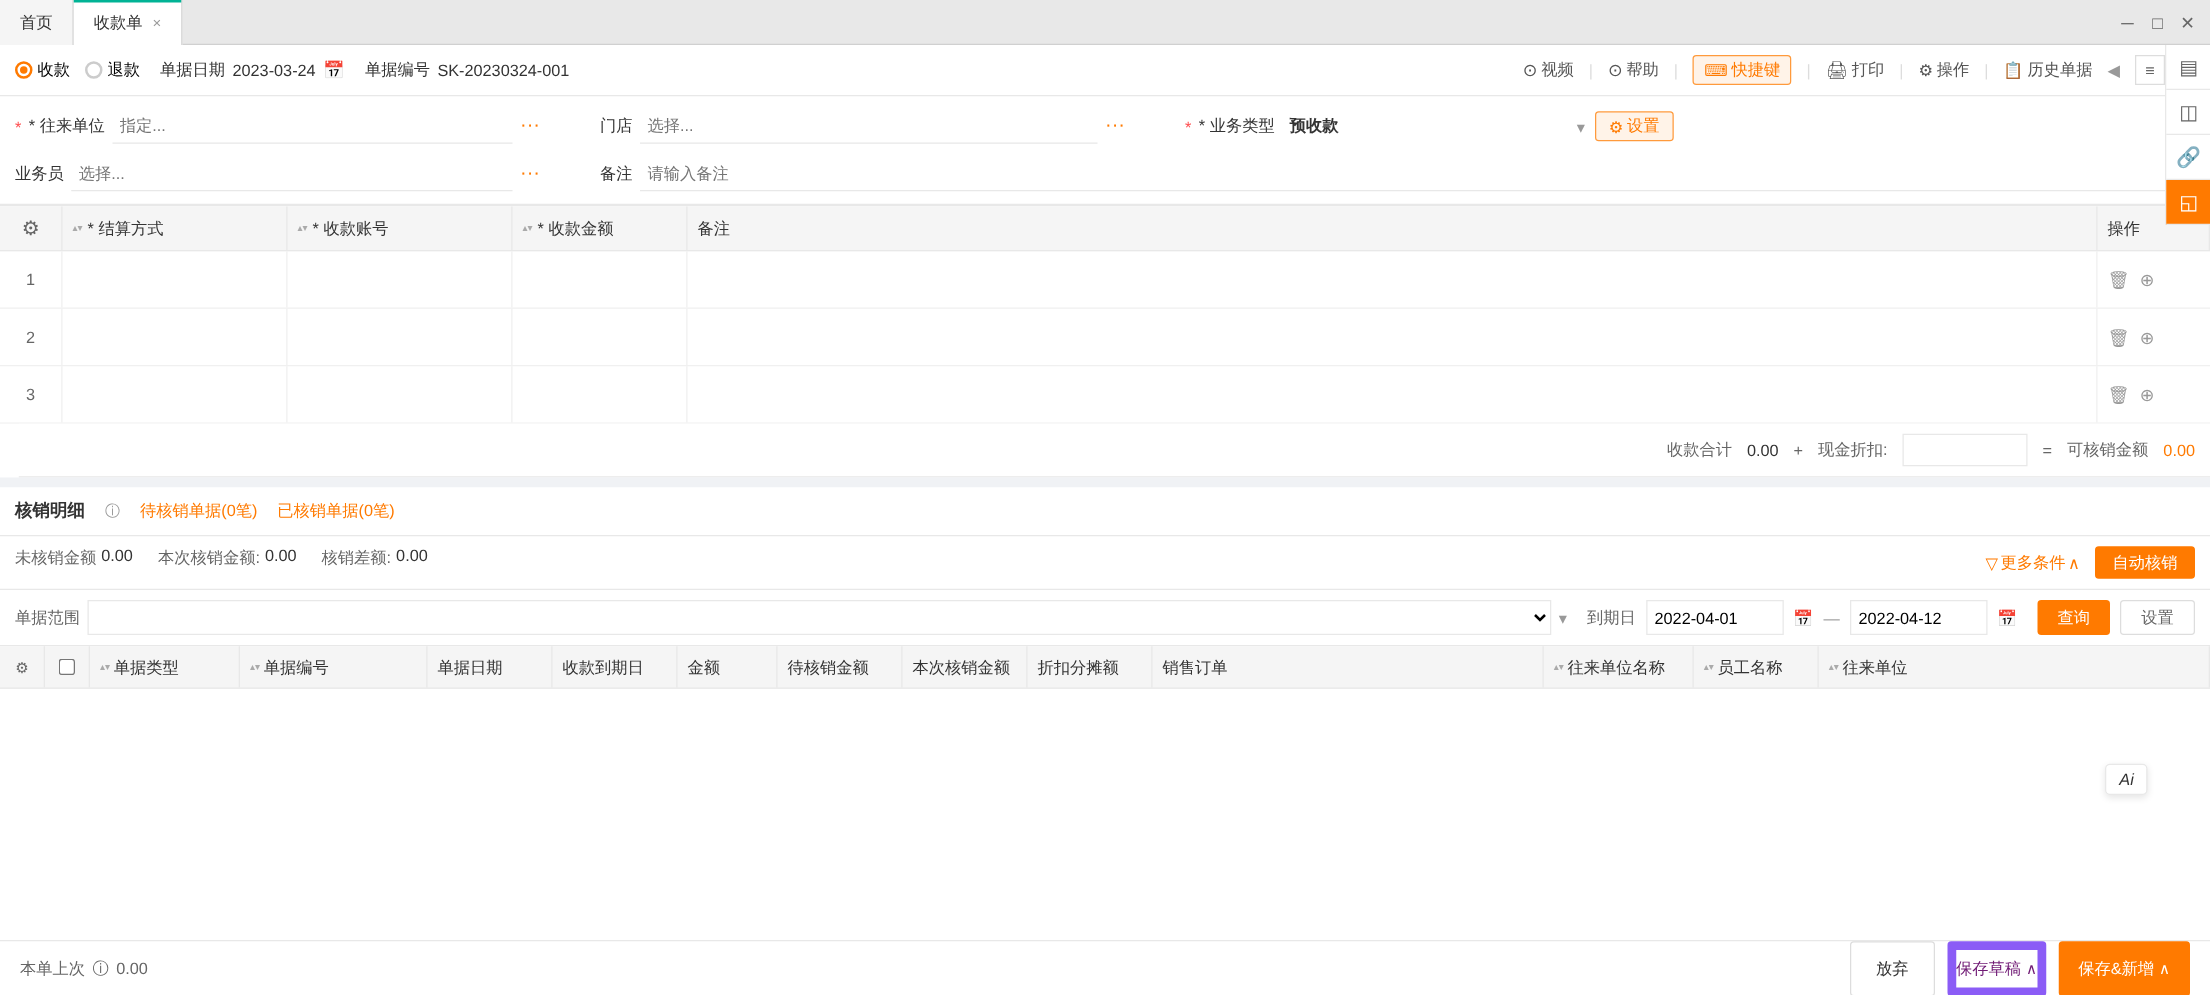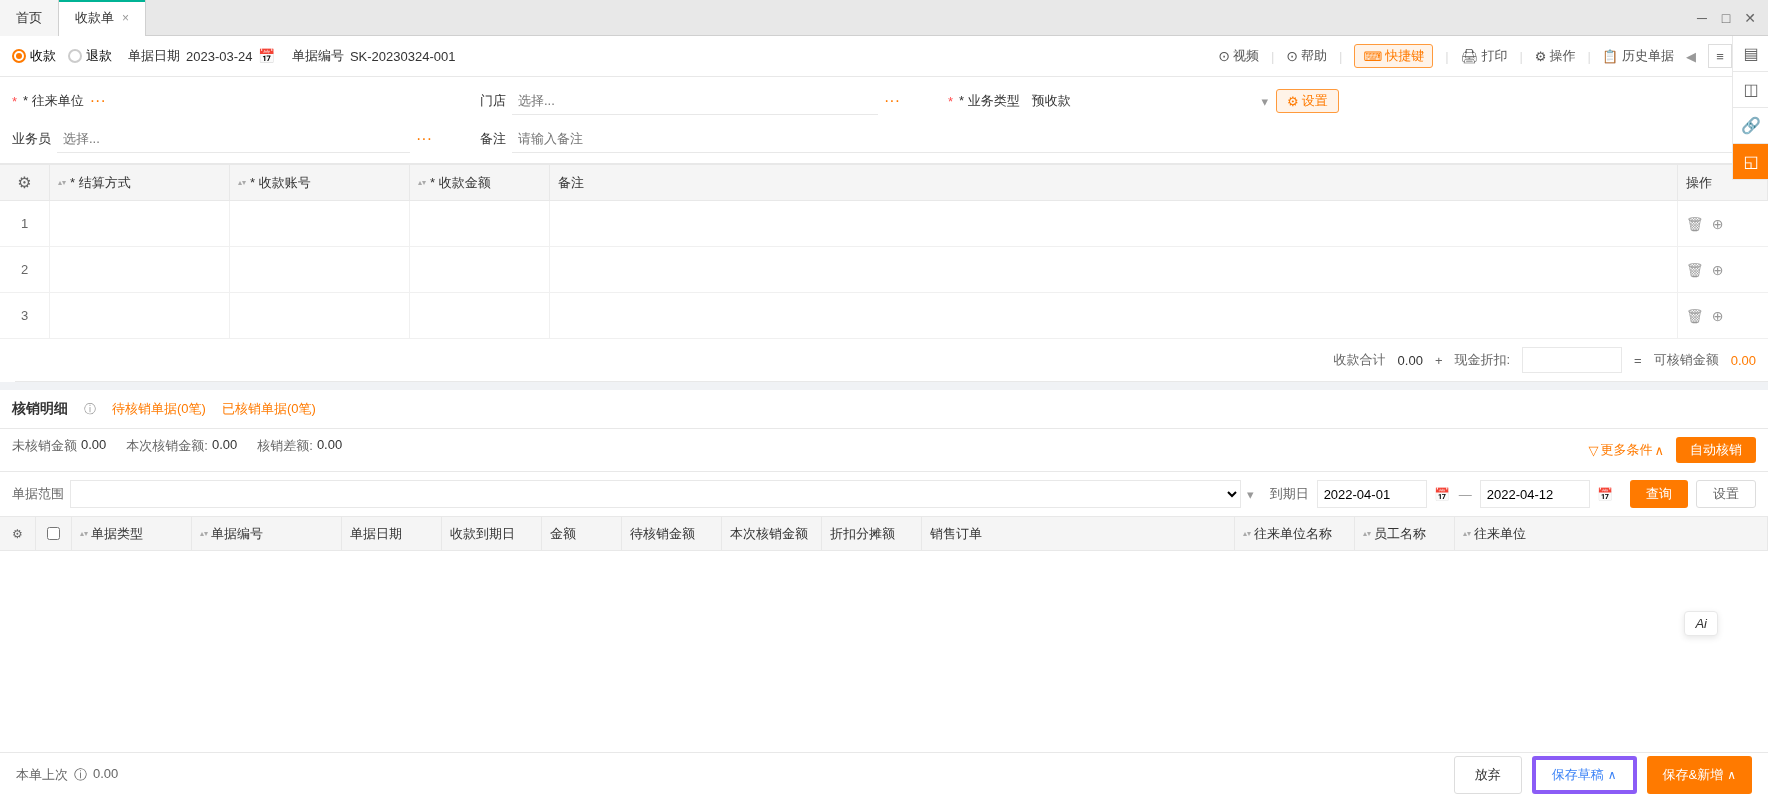--- a/index.html
+++ b/index.html
@@ -264,29 +264,29 @@
     .bcol9 { flex: 1; min-width: 100px; }
     .bcol10 { width: 120px; min-width: 120px; }
     .bcol11 { width: 100px; min-width: 100px; }
 
     
     .bottom-bar {
       height: 44px; background: #fff; border-top: 1px solid #e8e8e8;
       display: flex; align-items: center; padding: 0 16px;
       justify-content: space-between; position: sticky; bottom: 0;
     }
-    .bottom-left { display: flex; gap: 6px; color: #666; }
+    .bottom-left { display: flex; align-items: center; gap: 6px; color: #666; }
     .bottom-right { display: flex; gap: 10px; }
     .btn-abandon {
       background: #fff; border: 1px solid #ddd; color: #333;
       padding: 6px 20px; border-radius: 3px; cursor: pointer;
     }
     .btn-save-draft {
-      background: #fff; border: 4px solid #8b5cf6; color: #3b82f6;
-      padding: 6px 16px; border-radius: 3px; cursor: pointer;
+      background: #fff; border: 7px solid #8b5cf6; color: #701a75;
+      padding: 6px 0; border-radius: 3px; cursor: pointer;
       display: flex; align-items: center; gap: 4px;
     }
     .btn-save-new {
       background: #ff7a00; border: none; color: #fff;
       padding: 6px 16px; border-radius: 3px; cursor: pointer;
       display: flex; align-items: center; gap: 4px;
     }
     .btn-arrow { font-size: 12px; }
 
     
@@ -398,33 +398,34 @@
       </div>
     </div>
   </div>
 
   <div class="form-area">
     <div class="form-row">
 
       <div class="form-group" style="max-width:420px;">
         <span style="color:#ff4d4f;">*</span>
         <span class="form-field-label" style="color:#333;">* 往来单位</span>
+        <input class="form-input" type="text" placeholder="指定..." style="">
         <span class="more-btn">···</span>
       </div>
 
       <div class="form-group" style="max-width:420px;margin-left:40px;">
         <span class="form-field-label">门店</span>
         <input class="form-input" type="text" placeholder="选择..." style="">
         <span class="more-btn">···</span>
       </div>
 
       <div class="form-group" style="max-width:320px;margin-left:40px;">
         <span style="color:#ff4d4f;">*</span>
         <span class="form-field-label">* 业务类型</span>
-        <span style="flex:1;padding:0 6px;color:#333;">预收款</span>
+        <span style="flex:1;padding:0 6px;color:#333;font-weight:bold;">预收款</span>
         <span class="dropdown-arrow">▾</span>
       </div>
       <div class="setting-btn">
         <span>⚙</span>
         <span>设置</span>
       </div>
     </div>
     <div class="form-row">
 
       <div class="form-group" style="max-width:420px;">

